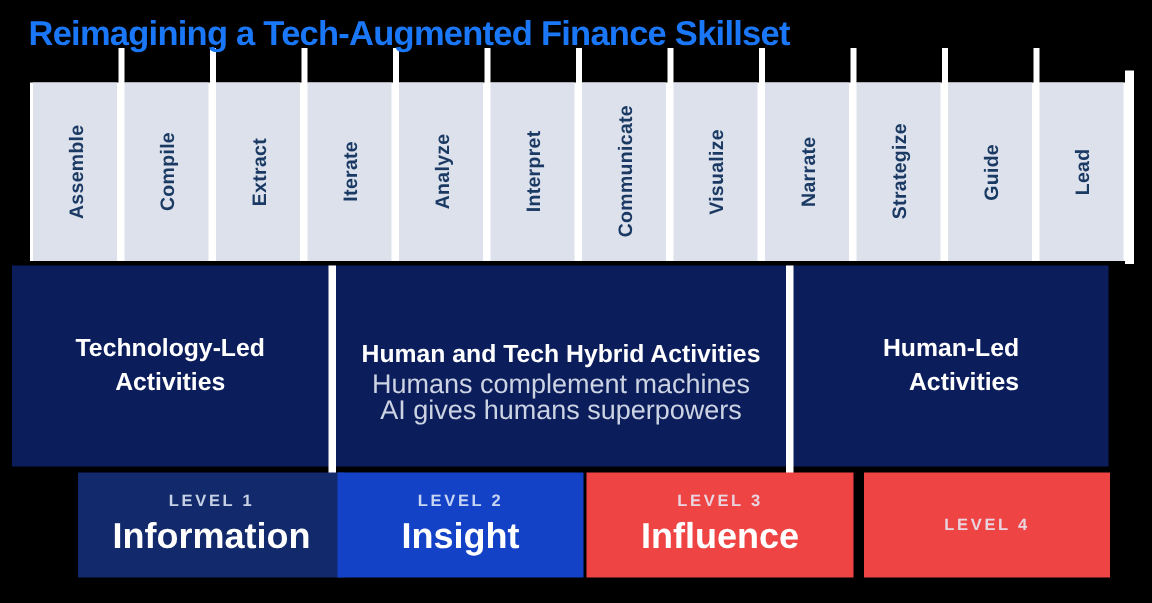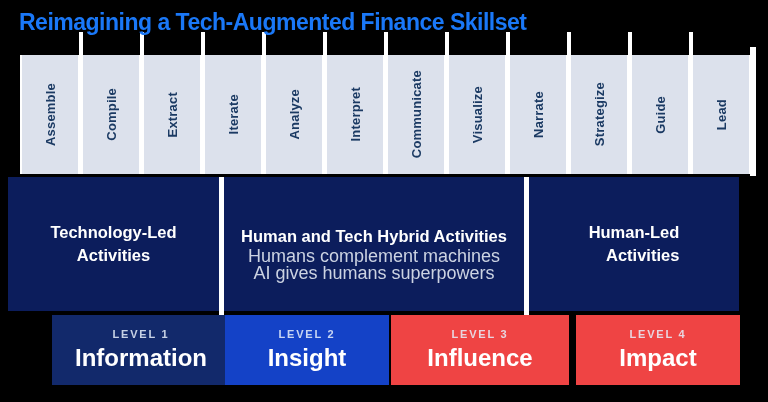--- a/index.html
+++ b/index.html
@@ -146,17 +146,16 @@
     <div class="level" style="left: 205px; width: 164px; background: rgb(20, 66, 199); margin-left: 20px;">
       <div class="level-label">LEVEL 2</div>
       <div class="level-name">Insight</div>
     </div>
     <div class="level" style="left: 391px; width: 178px; background: #ef4444;">
       <div class="level-label">LEVEL 3</div>
       <div class="level-name">Influence</div>
     </div>
     <div class="level" style="left: 576px; width: 164px; background: #ef4444; align-items: center;">
       <div class="level-label">LEVEL 4</div>
-      <div class="level-name">Impact</div>
     </div>
   </div>
 
 </div>
 
 </body></html>

